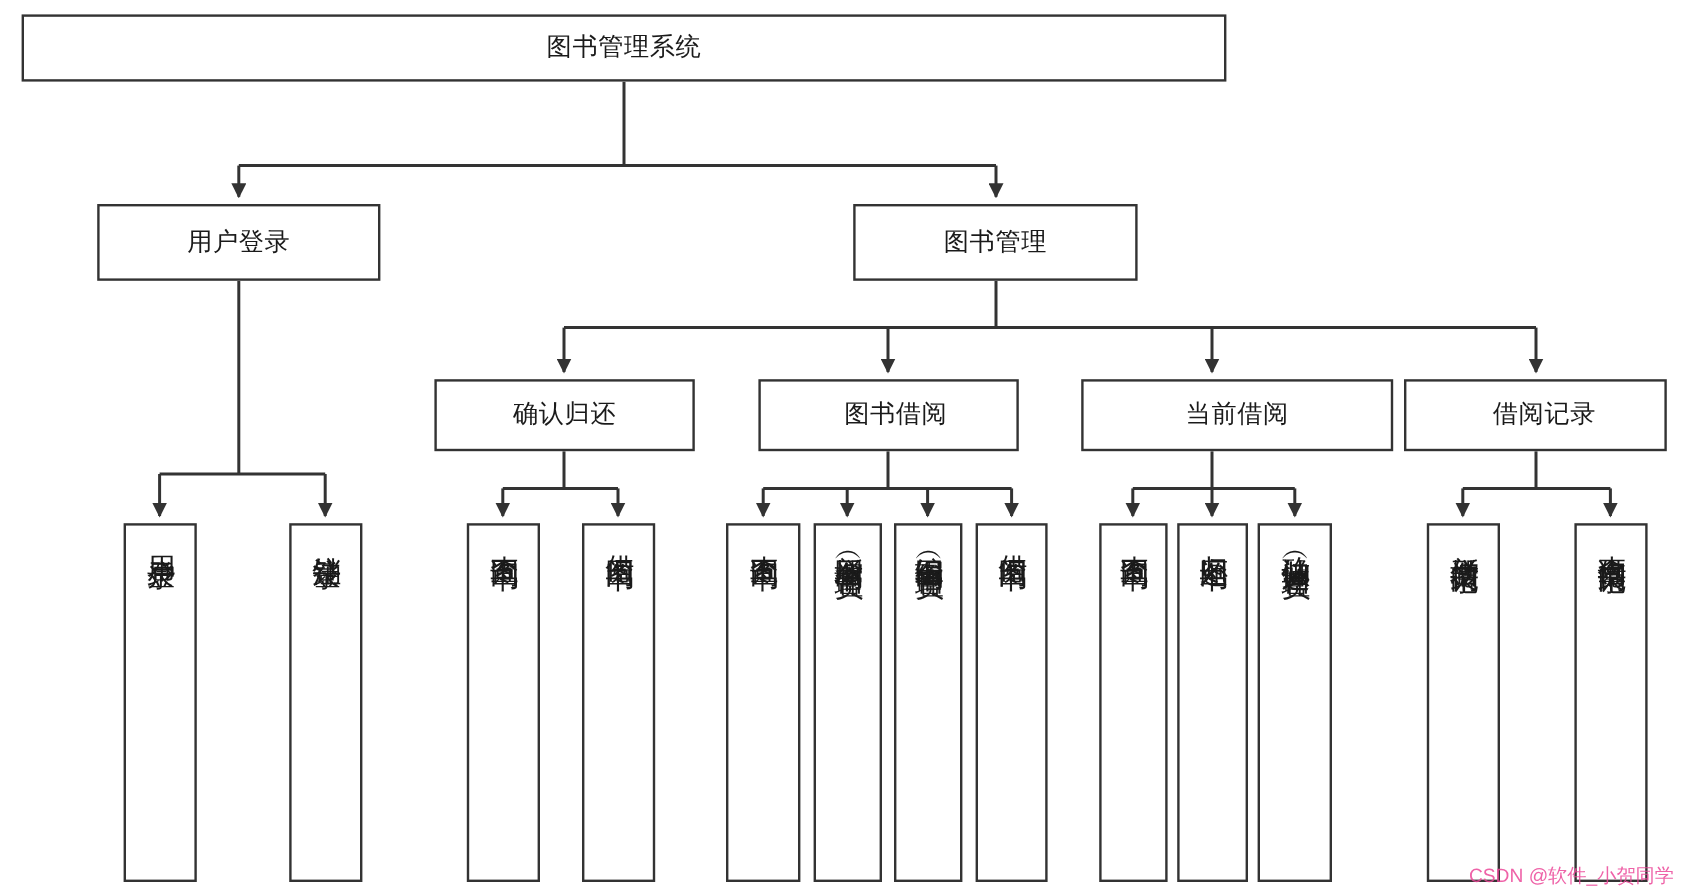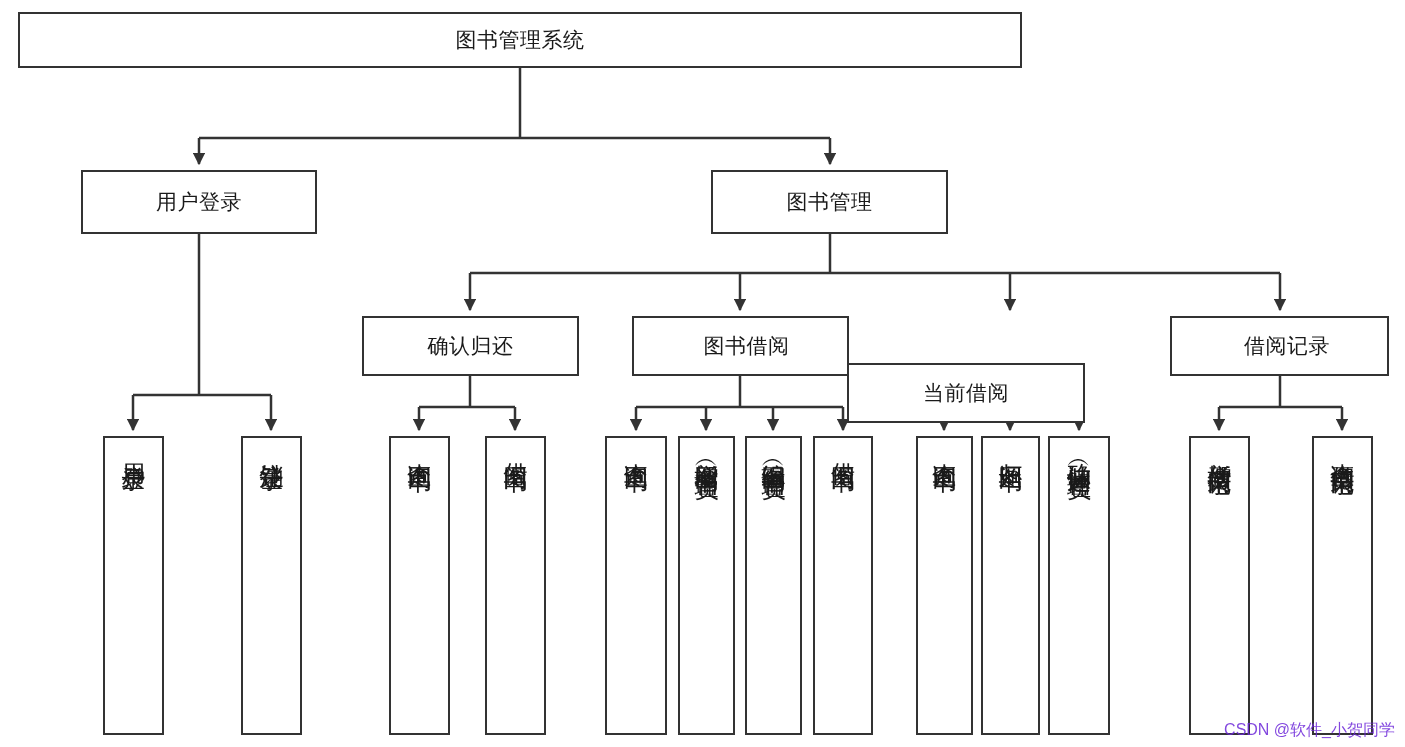--- a/index.html
+++ b/index.html
@@ -56,21 +56,21 @@
     text-orientation: upright;
     font-size: 24px;
     letter-spacing: 2px;
     line-height: 1;
   }
   #watermark {
     position: absolute;
     right: 10px;
     bottom: 6px;
     font-size: 16px;
-    color: #6d28d9;
+    color: #ec4899;
     opacity: 0.85;
     z-index: 5;
     white-space: nowrap;
     font-family: "Liberation Sans", "DejaVu Sans", sans-serif;
   }
 </style>
 </head>
 <body>
 
 <div id="canvas">
@@ -135,21 +135,21 @@
       </div>
       <div class="node horiz" style="left: 711px; top: 170px; width: 237px; height: 64px;">
         <span class="label">图书管理</span>
       </div>
       <div class="node horiz" style="left: 362px; top: 316px; width: 217px; height: 60px;">
         <span class="label">确认归还</span>
       </div>
       <div class="node horiz" style="left: 632px; top: 316px; width: 217px; height: 60px; padding-left: 12px;">
         <span class="label">图书借阅</span>
       </div>
-      <div class="node horiz" style="left: 847px; top: 316px; width: 238px; height: 60px; margin-top: 47px;">
+      <div class="node horiz" style="left: 901px; top: 316px; width: 260px; height: 60px;">
         <span class="label">当前借阅</span>
       </div>
       <div class="node horiz" style="left: 1170px; top: 316px; width: 219px; height: 60px; padding-left: 15px;">
         <span class="label">借阅记录</span>
       </div>
       <div class="node vert" style="left: 103px; top: 436px; width: 61px; height: 299px;">
         <span class="label">用户登录</span>
       </div>
       <div class="node vert" style="left: 241px; top: 436px; width: 61px; height: 299px;">
         <span class="label">注销登录</span>

